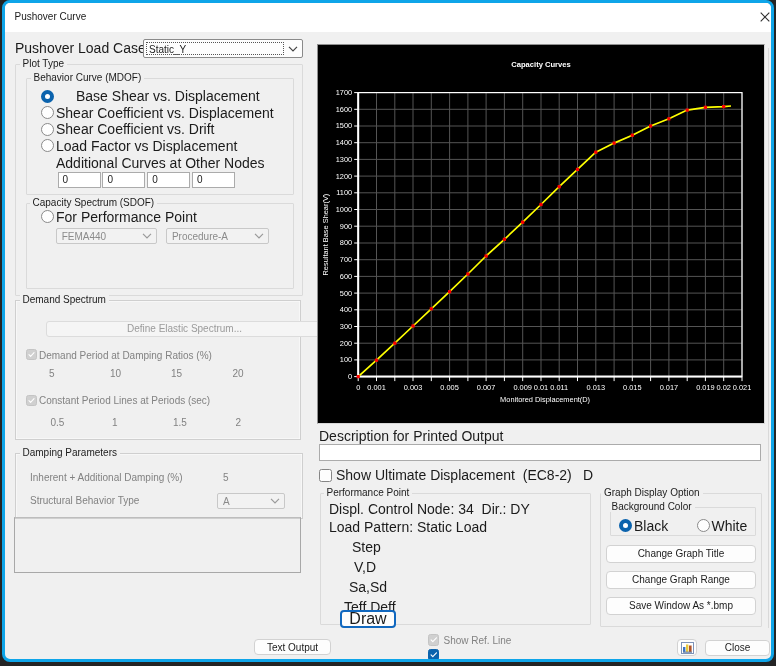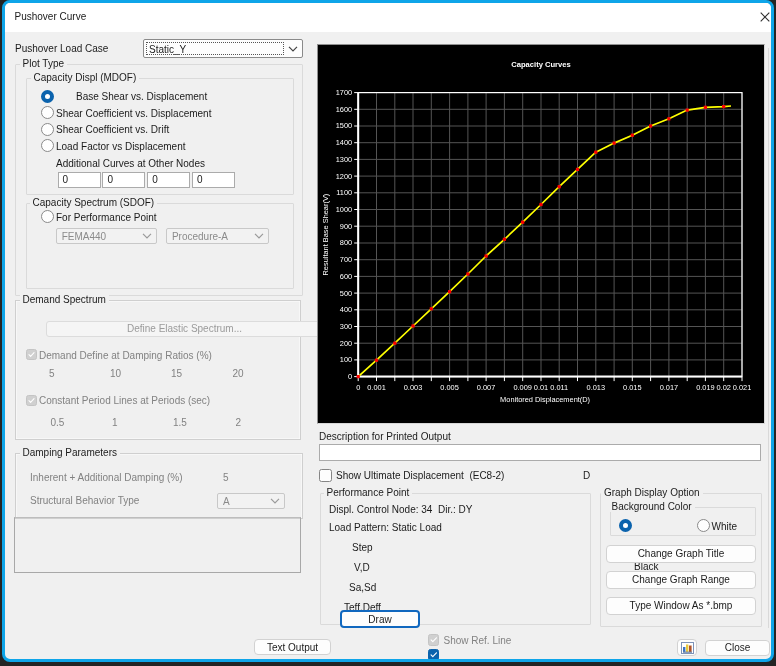--- a/index.html
+++ b/index.html
@@ -1,21 +1,21 @@
 <!DOCTYPE html>
 <html><head><meta charset="utf-8"><style>
 html,body{margin:0;padding:0}
 body{width:776px;height:666px;background:#242424;overflow:hidden;position:relative;
      font-family:"Liberation Sans",sans-serif;-webkit-font-smoothing:antialiased}
 #dlg{position:absolute;left:2px;top:0px;width:772px;height:662px;background:#f0f0f0;
      border:3px solid #0ea5e9;border-radius:8px;box-sizing:border-box;overflow:hidden}
 #c{position:absolute;left:-2px;top:-0px;width:776px;height:662px}
 #title{position:absolute;left:2px;top:0;width:772px;height:28.5px;background:#fff}
 #title span{position:absolute;left:9.5px;top:8px;font-size:10px;color:#1a1a1a}
-.lbl{position:absolute;font-size:10px;color:#1b1b1b;white-space:nowrap;transform:translateY(-50%)}
+.lbl{position:absolute;font-size:14px;color:#1b1b1b;white-space:nowrap;transform:translateY(-50%)}
 .dlbl{position:absolute;font-size:10px;color:#828282;white-space:nowrap;transform:translateY(-50%)}
 .grp{position:absolute;border:1px solid #dadada;border-radius:1px}
 .grpd{position:absolute;border:1px solid #cfcfcf;box-shadow:inset 0 0 0 0.5px #fdfdfd}
 .glab{position:absolute;font-size:10px;color:#1b1b1b;background:#f0f0f0;padding:0 3px;
       white-space:nowrap;transform:translateY(-55%)}
 .rad{position:absolute;width:13px;height:13px;border-radius:50%;background:#fefefe;
      border:1px solid #8a8a8a;box-sizing:border-box}
 .rad.sel{border:4px solid #0b63ad;background:#fff}
 .cbd{position:absolute;background:#d0d0d0;border:1px solid #c4c4c4;border-radius:2.5px;box-sizing:border-box}
 .cbd svg,.cbb svg,.cbo svg{display:block;width:100%;height:100%}
@@ -52,21 +52,21 @@
 <div class="combo" style="left:140px;top:36px;width:160px;height:19px">
         <span>Static_Y</span>
         <i><svg width="10" height="6" viewBox="0 0 10 6">
             <path d="M1 0.8 5 4.8 9 0.8" fill="none" stroke="#444" stroke-width="1.2"></path>
           </svg></i>
         <u class="focusrect"></u>
       </div>
 <div class="grp" style="left:12px;top:61px;width:286px;height:230px"></div>
 <div class="glab" style="left:16.5px;top:61px">Plot Type</div>
 <div class="grp" style="left:23px;top:75px;width:266px;height:115px"></div>
-<div class="glab" style="left:27.5px;top:75px">Capacity Displ (MDOF)</div>
+<div class="glab" style="left:27.5px;top:75px">Behavior Curve (MDOF)</div>
 <div class="rad sel" style="left:37.5px;top:86.5px"></div>
 <div class="lbl" style="left:53px;top:93px;margin-left:20px;">Base Shear vs. Displacement</div>
 <div class="rad" style="left:37.5px;top:103.0px"></div>
 <div class="lbl" style="left:53px;top:109.5px;">Shear Coefficient vs. Displacement</div>
 <div class="rad" style="left:37.5px;top:119.5px"></div>
 <div class="lbl" style="left:53px;top:126px;">Shear Coefficient vs. Drift</div>
 <div class="rad" style="left:37.5px;top:136.0px"></div>
 <div class="lbl" style="left:53px;top:142.5px;">Load Factor vs Displacement</div>
 <div class="lbl" style="left:53px;top:159.5px;">Additional Curves at Other Nodes</div>
 <div class="tbox" style="left:54.6px;top:169px;width:43px;height:16px">0</div>
@@ -90,21 +90,21 @@
           </svg></i>
       </div>
 <div class="grpd" style="left:12px;top:296.5px;width:284px;height:138.5px"></div>
 <div class="glab" style="left:16.5px;top:296.5px">Demand Spectrum</div>
 <div class="btnd" style="left:43px;top:317.5px;width:277px;height:16.5px;font-size:10px">Define Elastic Spectrum...</div>
 <div class="cbd" style="left:23px;top:346px;width:11px;height:11px">
         <svg width="100%" height="100%" viewBox="0 0 12 12">
           <path d="M2.6 6.2l2.2 2.3 4.6-5" fill="none" stroke="#ffffff" stroke-width="1.4" stroke-linecap="round" stroke-linejoin="round"></path>
         </svg>
       </div>
-<div class="dlbl" style="left:36px;top:351.8px;">Demand Define at Damping Ratios (%)</div>
+<div class="dlbl" style="left:36px;top:351.8px;">Demand Period at Damping Ratios (%)</div>
 <div class="dlbl" style="left:46px;top:369.5px;">5</div>
 <div class="dlbl" style="left:107px;top:369.5px;">10</div>
 <div class="dlbl" style="left:168px;top:369.5px;">15</div>
 <div class="dlbl" style="left:229.5px;top:369.5px;">20</div>
 <div class="cbd" style="left:23px;top:391.5px;width:11px;height:11px">
         <svg width="100%" height="100%" viewBox="0 0 12 12">
           <path d="M2.6 6.2l2.2 2.3 4.6-5" fill="none" stroke="#ffffff" stroke-width="1.4" stroke-linecap="round" stroke-linejoin="round"></path>
         </svg>
       </div>
 <div class="dlbl" style="left:36px;top:397.2px;">Constant Period Lines at Periods (sec)</div>
@@ -201,28 +201,28 @@
 <div class="lbl" style="left:326px;top:523.5px;">Load Pattern: Static Load</div>
 <div class="lbl" style="left:349px;top:543.5px;">Step</div>
 <div class="lbl" style="left:351px;top:564px;">V,D</div>
 <div class="lbl" style="left:346px;top:583.5px;">Sa,Sd</div>
 <div class="lbl" style="left:341px;top:603.5px;">Teff,Deff</div>
 <div class="grp" style="left:597px;top:490px;width:160px;height:132px"></div>
 <div class="glab" style="left:598px;top:490px">Graph Display Option</div>
 <div class="grp" style="left:607px;top:504px;width:144px;height:27px"></div>
 <div class="glab" style="left:605.5px;top:504px">Background Color</div>
 <div class="rad sel" style="left:616.0px;top:516.0px"></div>
-<div class="lbl" style="left:631px;top:522.5px;margin-top:40px;">Black</div>
+<div class="lbl" style="left:631px;top:522.5px;">Black</div>
 <div class="rad" style="left:693.5px;top:516.0px"></div>
 <div class="lbl" style="left:708.5px;top:522.5px;">White</div>
 <div class="btn" style="left:603px;top:541.5px;width:150px;height:18px;font-size:10px">Change Graph Title</div>
 <div class="btn" style="left:603px;top:567.5px;width:150px;height:18px;font-size:10px">Change Graph Range</div>
-<div class="btn" style="left:603px;top:594px;width:150px;height:17.5px;font-size:10px">Type Window As *.bmp</div>
+<div class="btn" style="left:603px;top:594px;width:150px;height:17.5px;font-size:10px">Save Window As *.bmp</div>
 <div class="btn" style="left:251px;top:636px;width:77px;height:16px;font-size:10px">Text Output</div>
-<div class="btndef" style="left:337px;top:607px;width:80px;height:18px;font-size:10px">Draw</div>
+<div class="btndef" style="left:337px;top:607px;width:56px;height:18px;font-size:16px">Draw</div>
 <div class="cbd" style="left:424.5px;top:631px;width:11.5px;height:11.5px">
         <svg width="100%" height="100%" viewBox="0 0 12 12">
           <path d="M2.6 6.2l2.2 2.3 4.6-5" fill="none" stroke="#ffffff" stroke-width="1.4" stroke-linecap="round" stroke-linejoin="round"></path>
         </svg>
       </div>
 <div class="dlbl" style="left:440.5px;top:636.8px;">Show Ref. Line</div>
 <div class="cbb" style="left:424.5px;top:646.3px;width:11.5px;height:11.5px">
         <svg width="100%" height="100%" viewBox="0 0 12 12">
           <path d="M2.6 6.2l2.2 2.3 4.6-5" fill="none" stroke="#ffffff" stroke-width="1.4" stroke-linecap="round" stroke-linejoin="round"></path>
         </svg>

